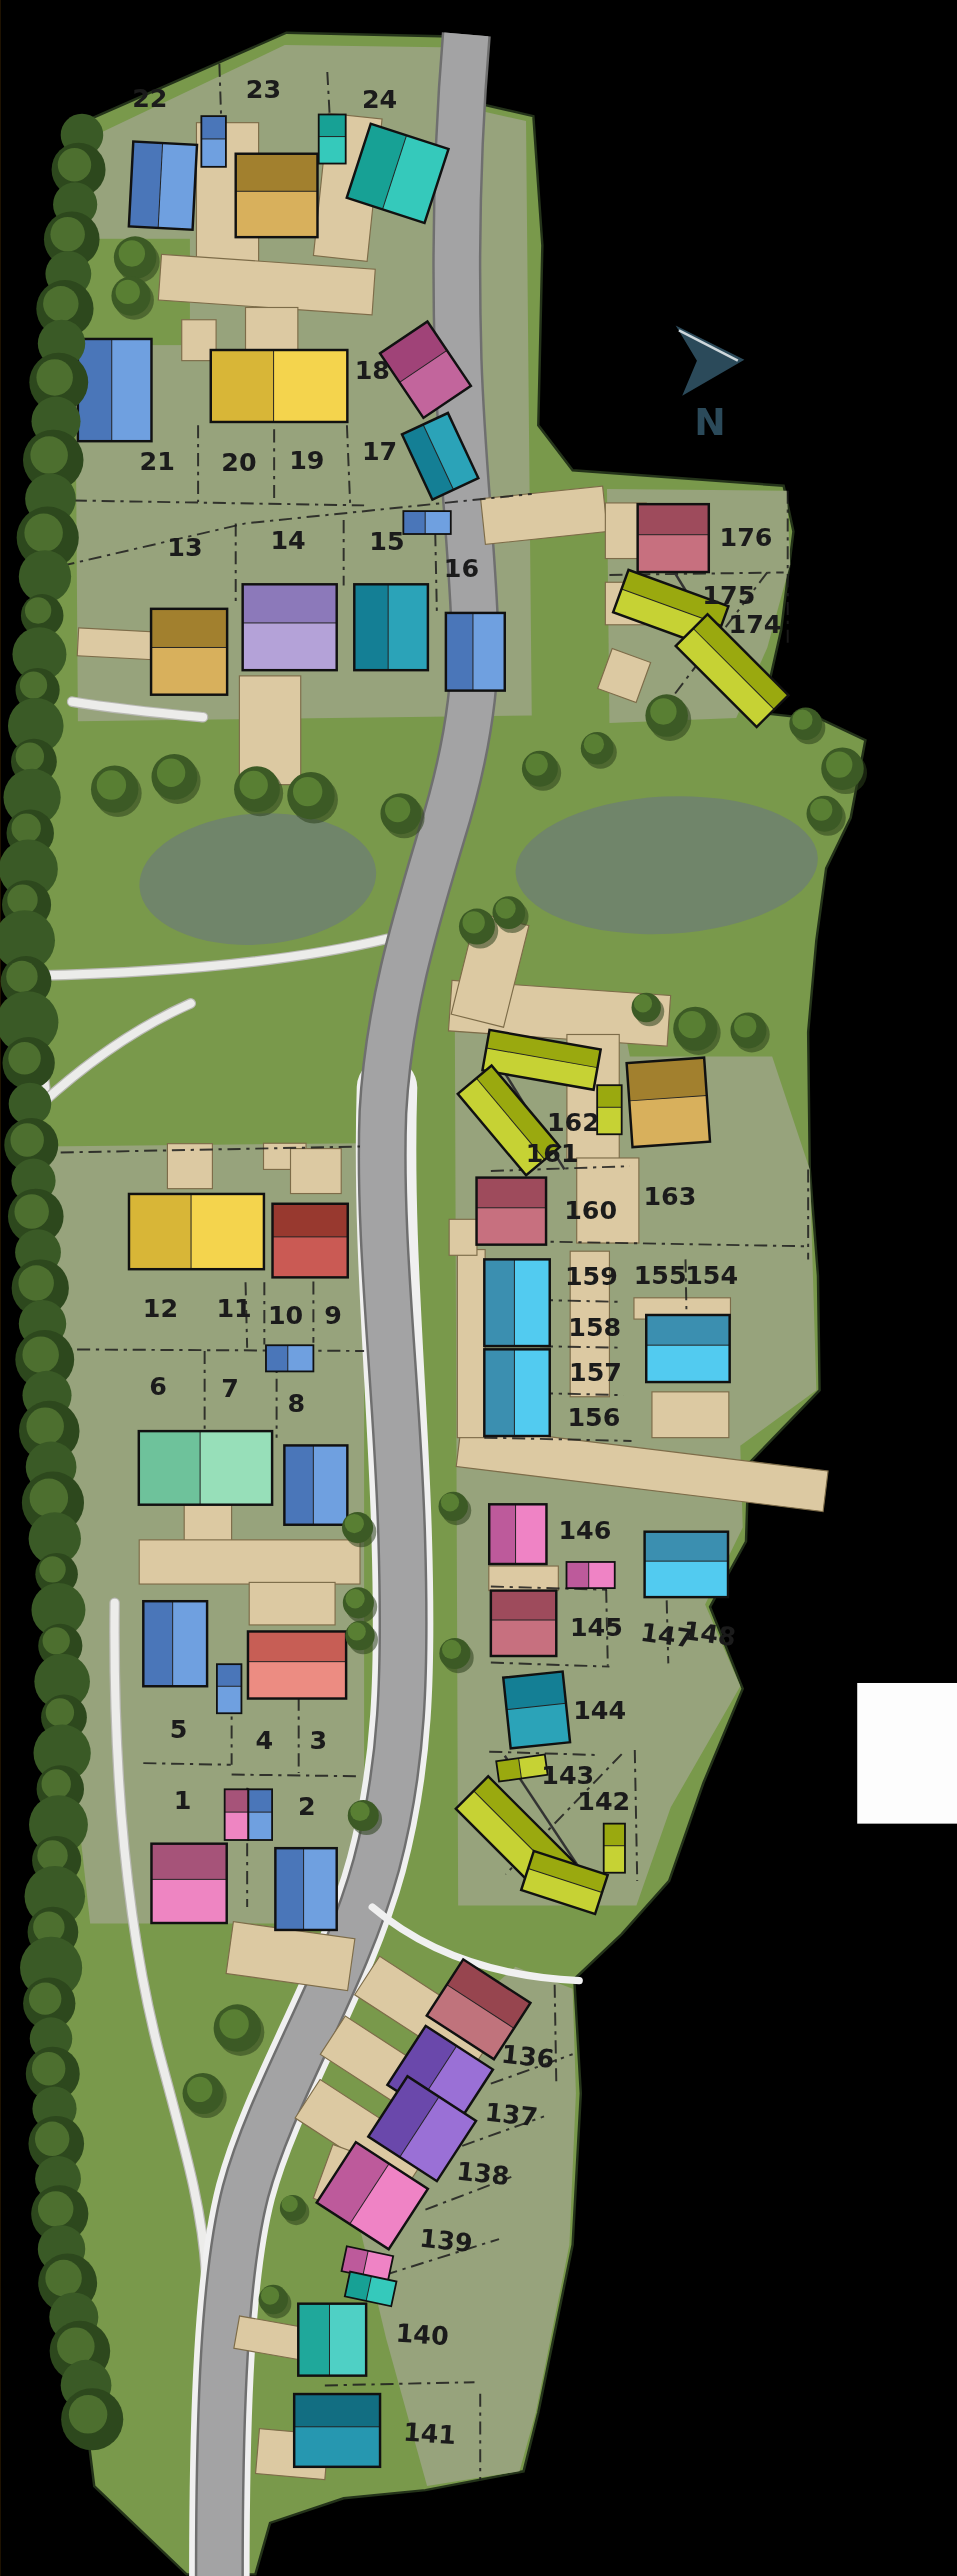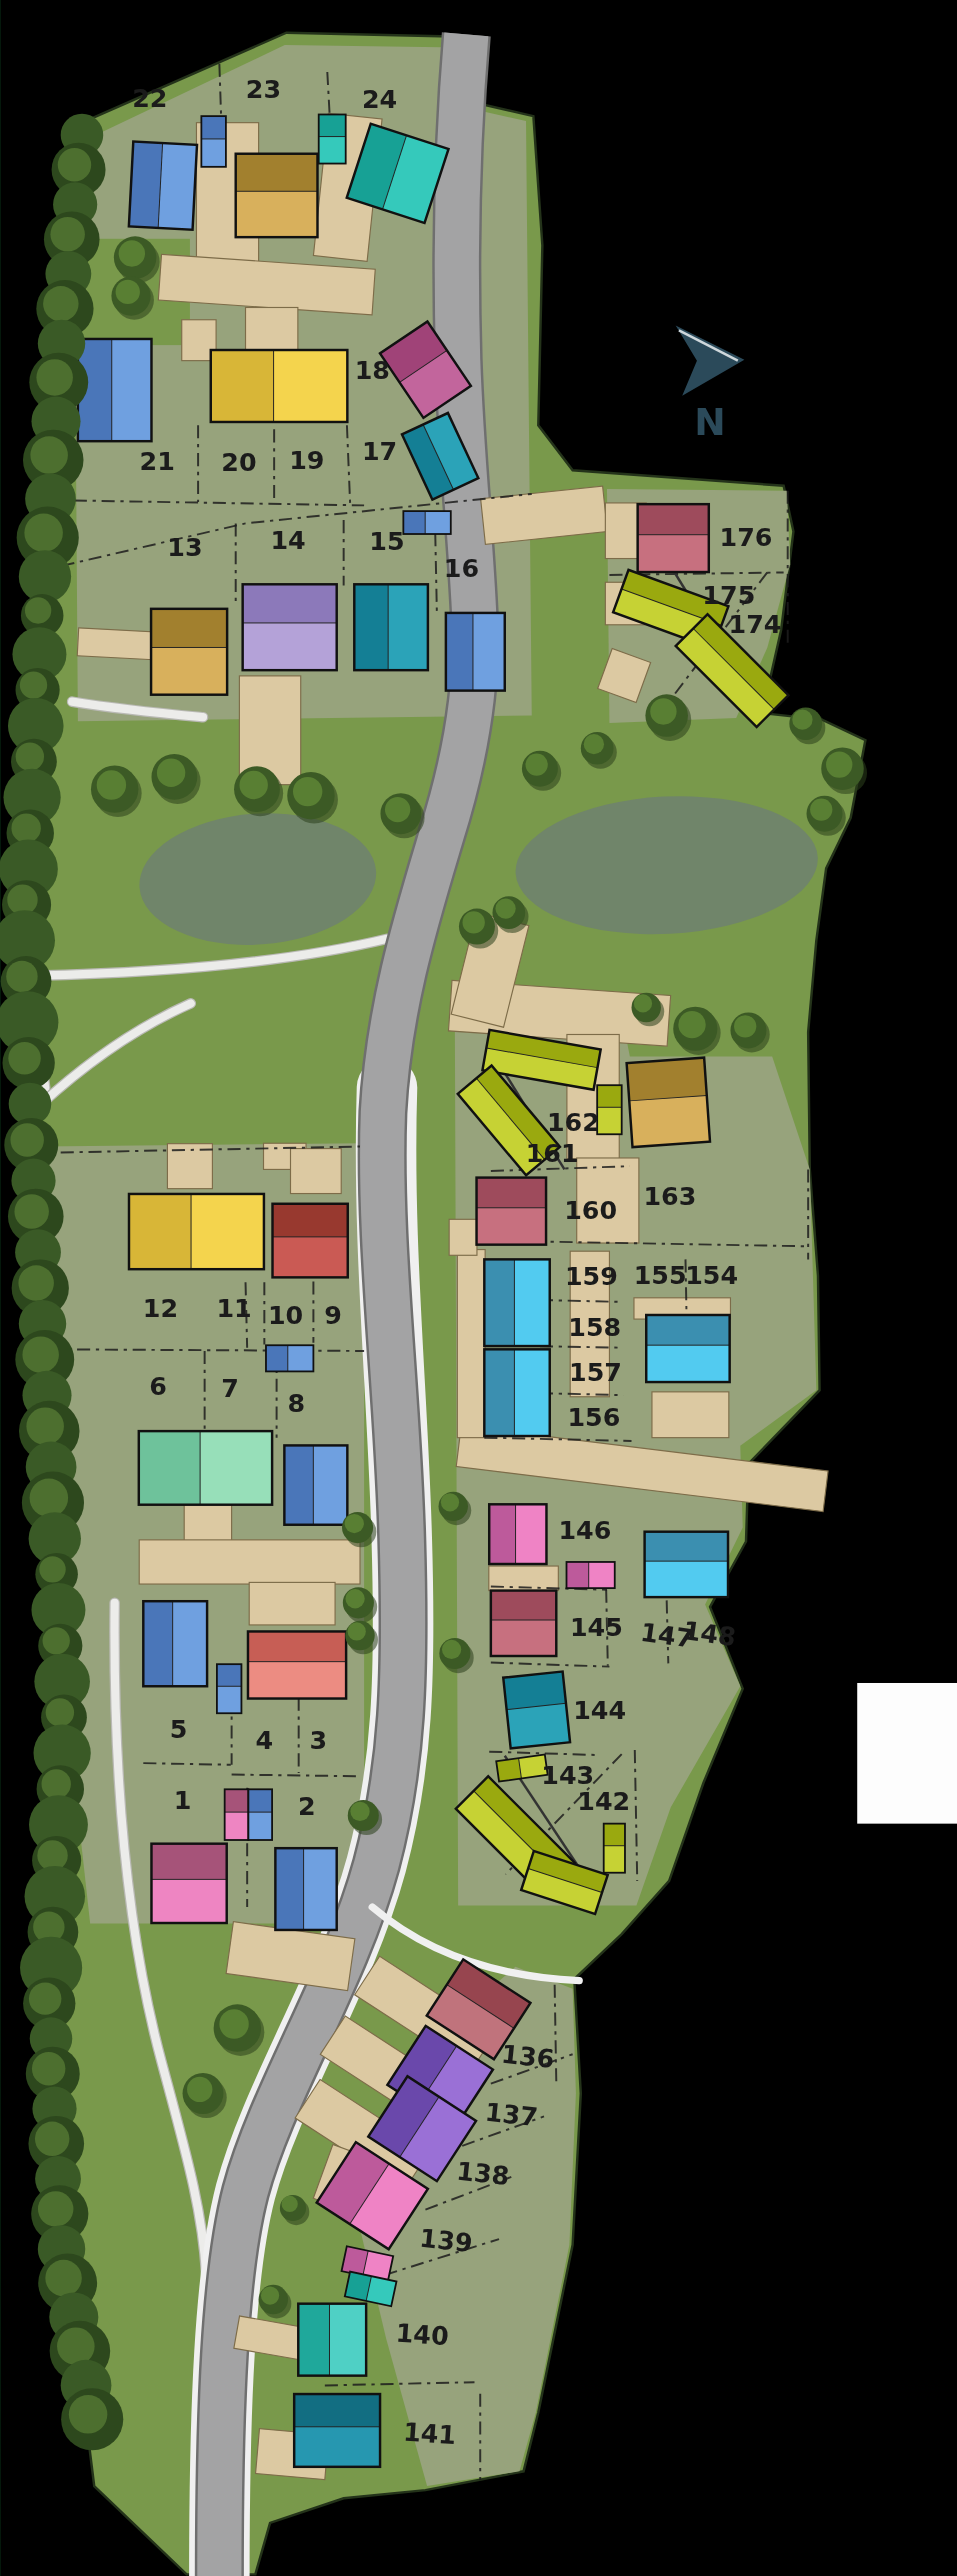--- a/index.html
+++ b/index.html
@@ -1,16 +1,16 @@
 <!DOCTYPE html>
 <html style="font-size:13px"><head>
 <meta charset="utf-8">
 <style>
   html,body{margin:0;padding:0;background:#000;}
-  #stage{position:relative;width:958px;height:2576px;background:#15803d;overflow:hidden;}
+  #stage{position:relative;width:958px;height:2576px;background:#a16207;overflow:hidden;}
   svg{display:block;}
   .plot-num{font:700 31px "DejaVu Sans", sans-serif;fill:#1b1b1b;}
   .north-n{font:700 46px "DejaVu Sans", sans-serif;fill:#2b4a5a;}
 </style>
 </head>
 <body>
 
 <div id="stage">
   <svg id="plan" width="958" height="2576" viewBox="0 0 1171 3150" xmlns="http://www.w3.org/2000/svg">
       <rect x="0" y="0" width="1171" height="3150" fill="#000000"></rect>

